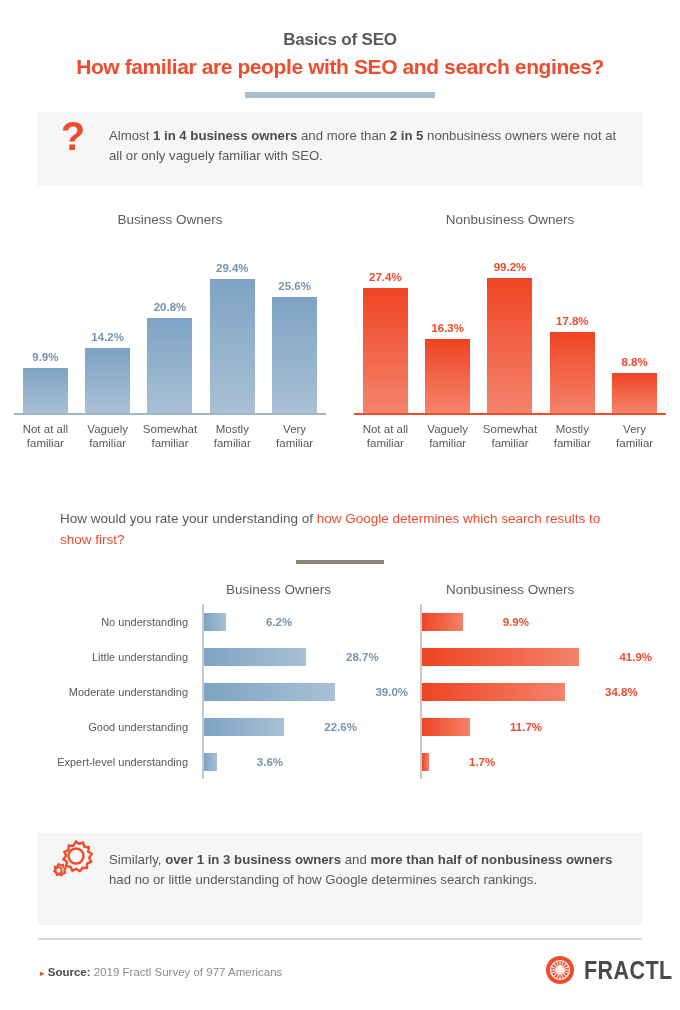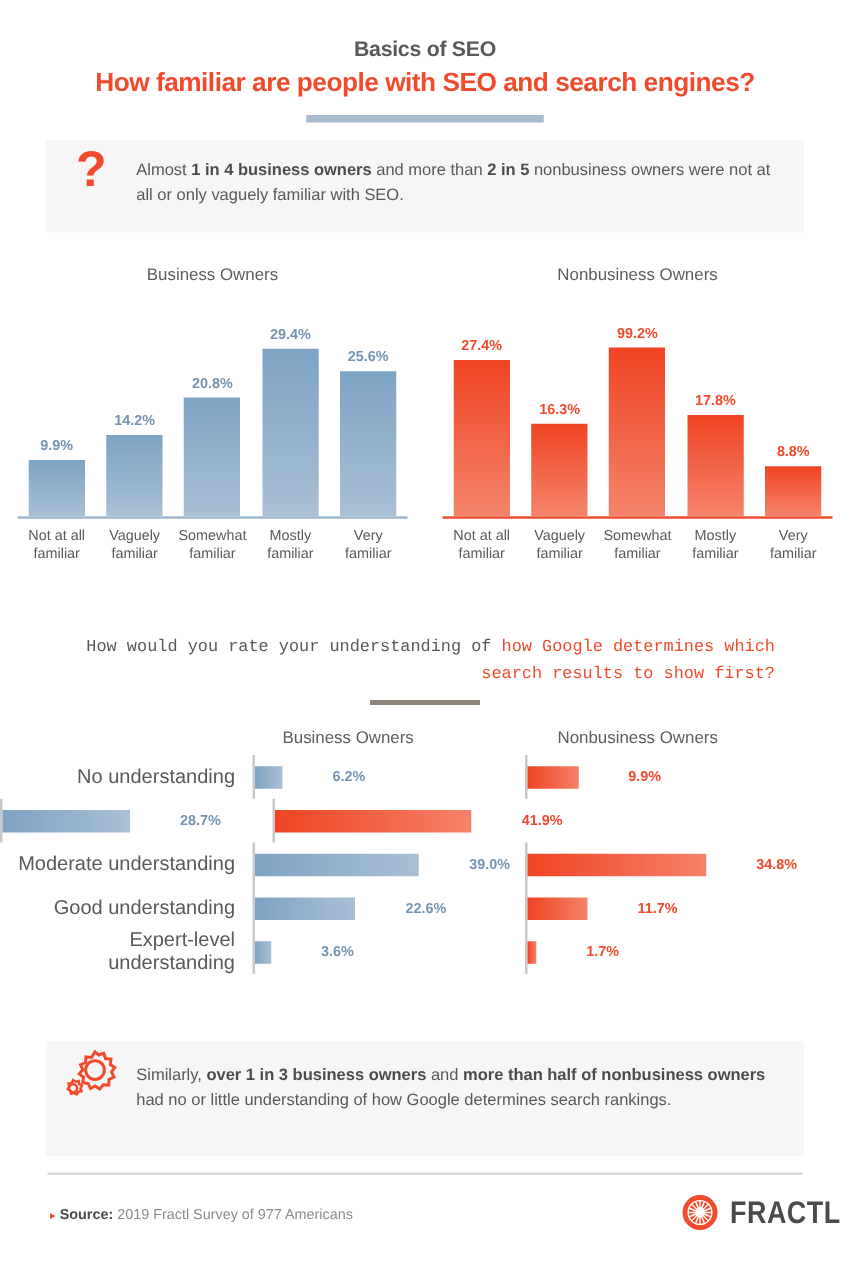--- a/index.html
+++ b/index.html
@@ -80,44 +80,43 @@
     display: flex; justify-content: space-between; margin: 7px 18px 0;
   }
   .vlabel {
     width: 18%; text-align: center; font-size: 11.5px;
     line-height: 14px; color: #59595b;
   }
 
   
   .midq {
     position: absolute; top: 508px; left: 60px; width: 560px;
-    text-align: right; font-size: 13.5px; line-height: 21px;
+    text-align: left; font-size: 13.5px; line-height: 21px;
     color: #59595b;
-    font-family: Liberation Mono, monospace;
   }
   .midq .hl { color: #ef4b2c; }
   .midq-rule {
     width: 88px; height: 4px; background: #8d8578;
     margin: 10px auto 0;
   }
 
   
   .hsection { position: absolute; top: 582px; left: 0; width: 680px; }
   .hheads { position: relative; height: 22px; }
   .hhead {
     position: absolute; font-size: 13.5px; color: #5d5d5f;
   }
   .hhead.bo { left: 226px; }
   .hhead.nb { left: 446px; }
   .hrow {
     display: flex; align-items: center; height: 35px; position: relative;
   }
   .hcat {
     width: 202px; text-align: right; padding-right: 14px;
-    font-size: 16px; color: #59595b;
+    font-size: 11px; color: #59595b;
   }
   .hside {
     position: relative; display: flex; align-items: center;
     border-left: 2px solid #c9c9c9; height: 35px;
   }
   .hside.bo { width: 206px; }
   .hside.nb { width: 232px; margin-left: 12px; }
   .hbar { height: 18px; }
   .hbar.blue { background: linear-gradient(90deg, #7ea3c4 0%, #a9c0d5 100%); }
   .hbar.orange { background: linear-gradient(90deg, #ef4423 0%, #f4826a 100%); }
@@ -254,20 +253,21 @@
           <div class="hside bo">
             <div class="hbar blue" style="width: 22.0444px;"></div>
             <div class="hval blue">6.2%</div>
           </div>
           <div class="hside nb">
             <div class="hbar orange" style="width: 40.7px;"></div>
             <div class="hval orange">9.9%</div>
           </div>
         </div>
         <div class="hrow">
+          <div class="hcat">Little understanding</div>
           <div class="hside bo">
             <div class="hbar blue" style="width: 102.044px;"></div>
             <div class="hval blue">28.7%</div>
           </div>
           <div class="hside nb">
             <div class="hbar orange" style="width: 172.256px;"></div>
             <div class="hval orange">41.9%</div>
           </div>
         </div>
         <div class="hrow">

